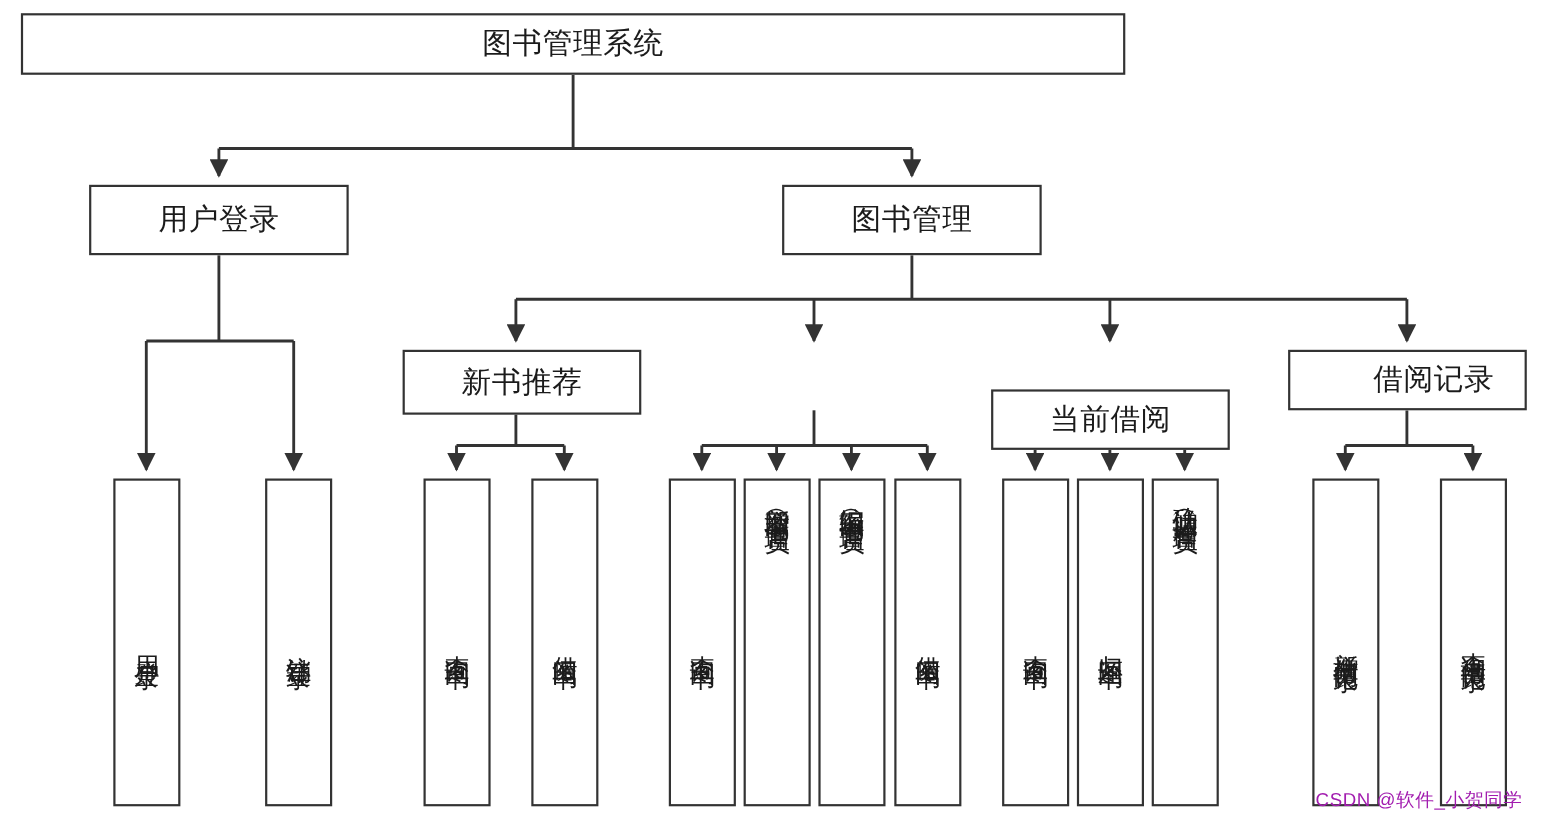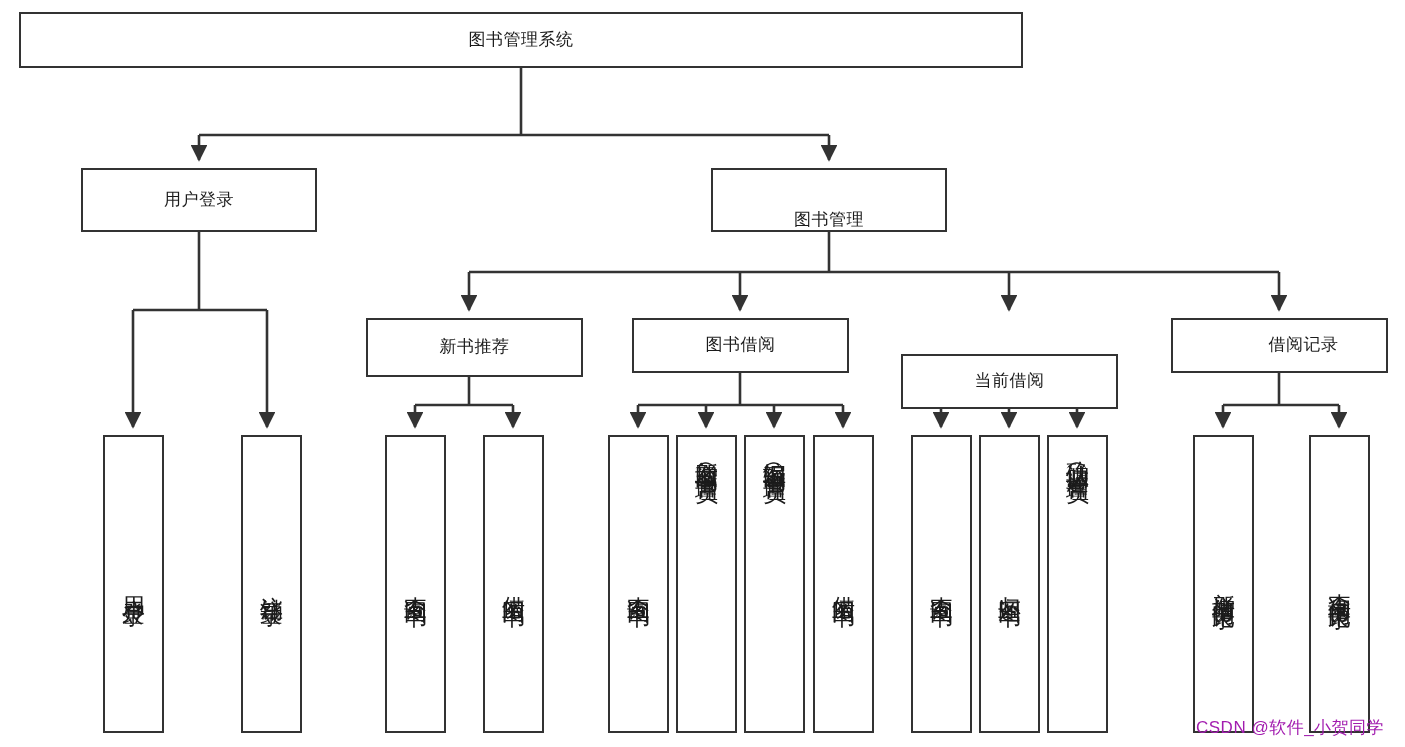--- a/index.html
+++ b/index.html
@@ -36,21 +36,21 @@
     color: #1b1b1b;
   }
   .node .label {
     display: block;
     text-align: center;
     line-height: 1.18;
     white-space: nowrap;
   }
   
   .node.h .label {
-    font-size: 17px;
+    font-size: 27px;
     letter-spacing: 0.5px;
   }
   
   .node.v {
     align-items: flex-start;
     padding-top: 6px;
   }
   .node.v .label {
     writing-mode: vertical-rl;
     text-orientation: upright;
@@ -126,29 +126,26 @@
     </g>
   </svg>
 
   <div class="node h" style="left:19px; top:12px; width:1004px; height:56px;">
     <span class="label">图书管理系统</span>
   </div>
 
   <div class="node h" style="left:81px; top:168px; width:236px; height:64px;">
     <span class="label">用户登录</span>
   </div>
-  <div class="node h" style="left:711px; top:168px; width:236px; height:64px;align-items:flex-end;">
+  <div class="node h" style="left:711px; top:168px; width:236px; height:64px;">
     <span class="label">图书管理</span>
   </div>
 
   <div class="node h" style="left:366px; top:318px; width:217px; height:59px;">
     <span class="label">新书推荐</span>
-  </div>
-  <div class="node h" style="left:632px; top:318px; width:217px; height:55px;">
-    <span class="label">图书借阅</span>
   </div>
   <div class="node h" style="left:901px; top:318px; width:217px; height:55px;margin-top:36px;">
     <span class="label">当前借阅</span>
   </div>
   <div class="node h" style="left:1171px; top:318px; width:217px; height:55px;padding-left:48px;">
     <span class="label">借阅记录</span>
   </div>
 
   <div class="node v center" style="left:103px; top:435px; width:61px; height:298px;">
     <span class="label">用户登录</span>

